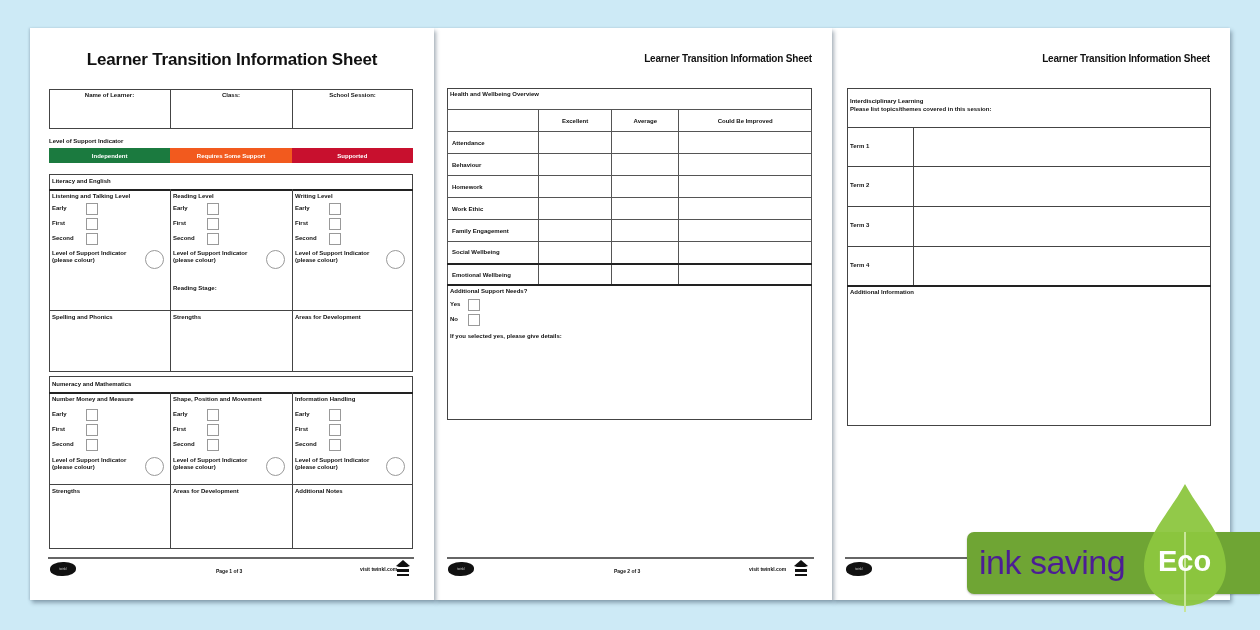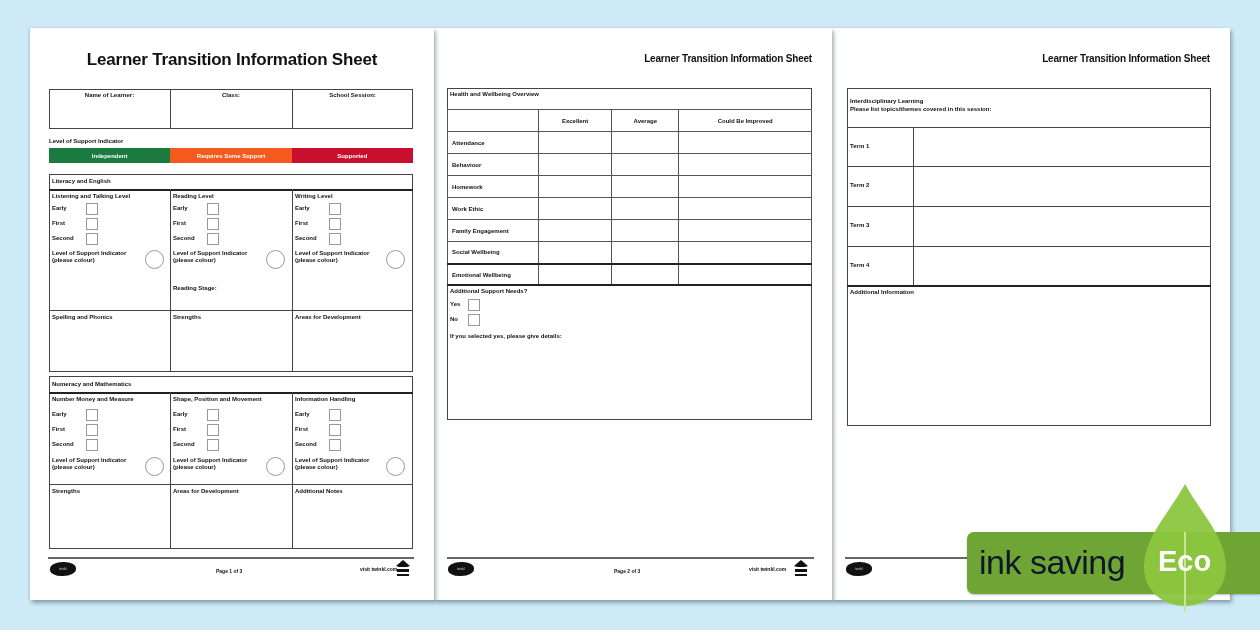--- a/index.html
+++ b/index.html
@@ -51,21 +51,21 @@
   .footer-icon { position: absolute; width: 18px; height: 20px; }
 
   table.hw { position: absolute; border-collapse: collapse; }
   table.hw td { border: 1.3px solid #555; font-size: 6px; font-weight: bold; padding: 0 4px; height: 22px; }
 
   .eco {
     position: absolute; left: 967px; top: 532px; width: 293px; height: 62px;
     background: #6fa534; border-radius: 7px 0 0 7px; z-index: 10;
     box-shadow: 0 1px 2px rgba(0,0,0,0.25);
   }
-  .eco-text { position: absolute; left: 12px; top: 11px; color: #0f172a; font-size: 34px; letter-spacing: -0.5px; }
+  .eco-text { position: absolute; left: 12px; top: 11px; color: #4c1d95; font-size: 34px; letter-spacing: -0.5px; }
   .eco-leaf { position: absolute; left: 1140px; top: 482px; width: 90px; height: 132px; z-index: 11; }
   .eco-word { position: absolute; left: 1158px; top: 545px; color: #fff; font-size: 29px; font-weight: bold; z-index: 12; }
 </style>
 </head>
 <body>
 
 <div class="page" id="page1">
   <div class="title-main">Learner Transition Information Sheet</div>
 
   <div class="box" style="left:19px;top:61px;width:364px;height:40px;"></div>

